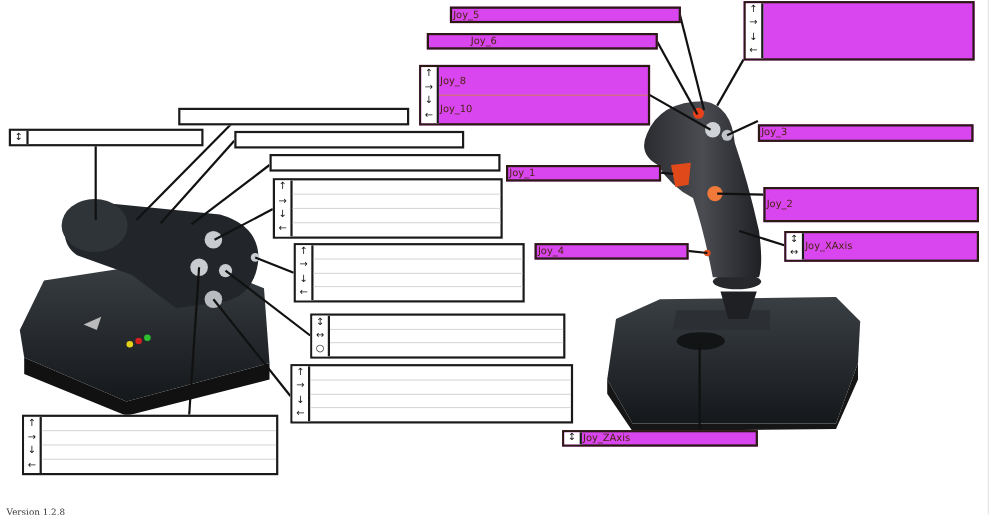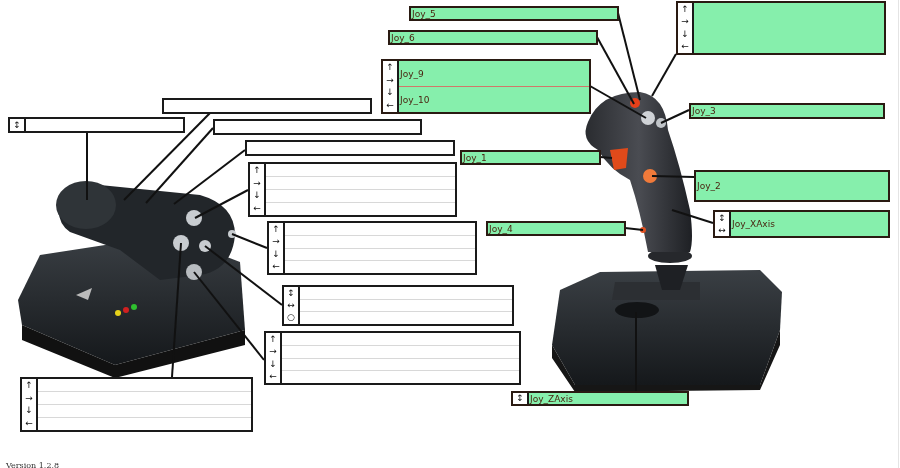--- a/index.html
+++ b/index.html
@@ -1,20 +1,20 @@
 <!DOCTYPE html>
 <html><head>
 <meta charset="utf-8">
 <style>
   html,body{margin:0;padding:0;background:#fff;}
   body{width:900px;height:468px;position:relative;overflow:hidden;font-family:"DejaVu Sans",sans-serif;}
   .edge{position:absolute;left:898px;top:0;width:1px;height:468px;background:#e4e4e4;}
   svg.art{position:absolute;left:0;top:0;}
   .box{position:absolute;box-sizing:border-box;border:2px solid #1a1a1a;background:#fff;display:flex;}
-  .box.green{border-color:#2a1a12;background:#86efac;}
+  .box.green{border-color:#2a1a12;background:#d946ef;}
   .icons{width:14px;border-right:2px solid #1a1a1a;display:flex;flex-direction:column;background:#fff;flex:none;}
   .icons span{flex:1;display:flex;align-items:center;justify-content:center;font-size:9px;line-height:1;color:#111;}
   .rows{flex:1;display:flex;flex-direction:column;}
   .rows .row{flex:1;display:flex;align-items:center;padding-left:1px;font-size:9px;color:#4a2410;white-space:nowrap;overflow:hidden;border-top:1px solid #d8d8d8;}
   .rows .row:first-child{border-top:none;}
   .box.green .rows .row{border-top-color:#d0786a;}
   .version{position:absolute;left:6px;top:461px;font-family:"DejaVu Serif",serif;font-size:8px;color:#333;}
 </style>
 </head>
 <body>
@@ -179,46 +179,46 @@
     <div class="row"></div>
     <div class="row"></div>
   </div>
 </div>
 
 <div class="box green" style="left:409px;top:6px;width:210px;height:15px;">
   <div class="rows">
       <div class="row">Joy_5</div>
     </div>
 </div>
-<div class="box green" style="left:388px;top:30px;width:210px;height:15px;">
+<div class="box green" style="left:388px;top:30px;width:210px;height:15px;padding-left:37px;">
   <div class="rows">
       <div class="row">Joy_6</div>
     </div>
 </div>
 <div class="box green" style="left:381px;top:59px;width:210px;height:55px;">
   <div class="icons">
     <span>↑</span>
     <span>→</span>
     <span>↓</span>
     <span>←</span>
   </div>
   <div class="rows">
-    <div class="row">Joy_9</div>
+    <div class="row">Joy_8</div>
     <div class="row">Joy_10</div>
   </div>
 </div>
 <div class="box green" style="left:676px;top:1px;width:210px;height:54px;">
   <div class="icons">
     <span>↑</span>
     <span>→</span>
     <span>↓</span>
     <span>←</span>
   </div>
 </div>
-<div class="box green" style="left:689px;top:103px;width:196px;height:16px;">
+<div class="box green" style="left:689px;top:113px;width:196px;height:16px;">
   <div class="rows">
       <div class="row">Joy_3</div>
     </div>
 </div>
 <div class="box green" style="left:460px;top:150px;width:141px;height:15px;">
   <div class="rows">
       <div class="row">Joy_1</div>
     </div>
 </div>
 <div class="box green" style="left:694px;top:170px;width:196px;height:32px;">

